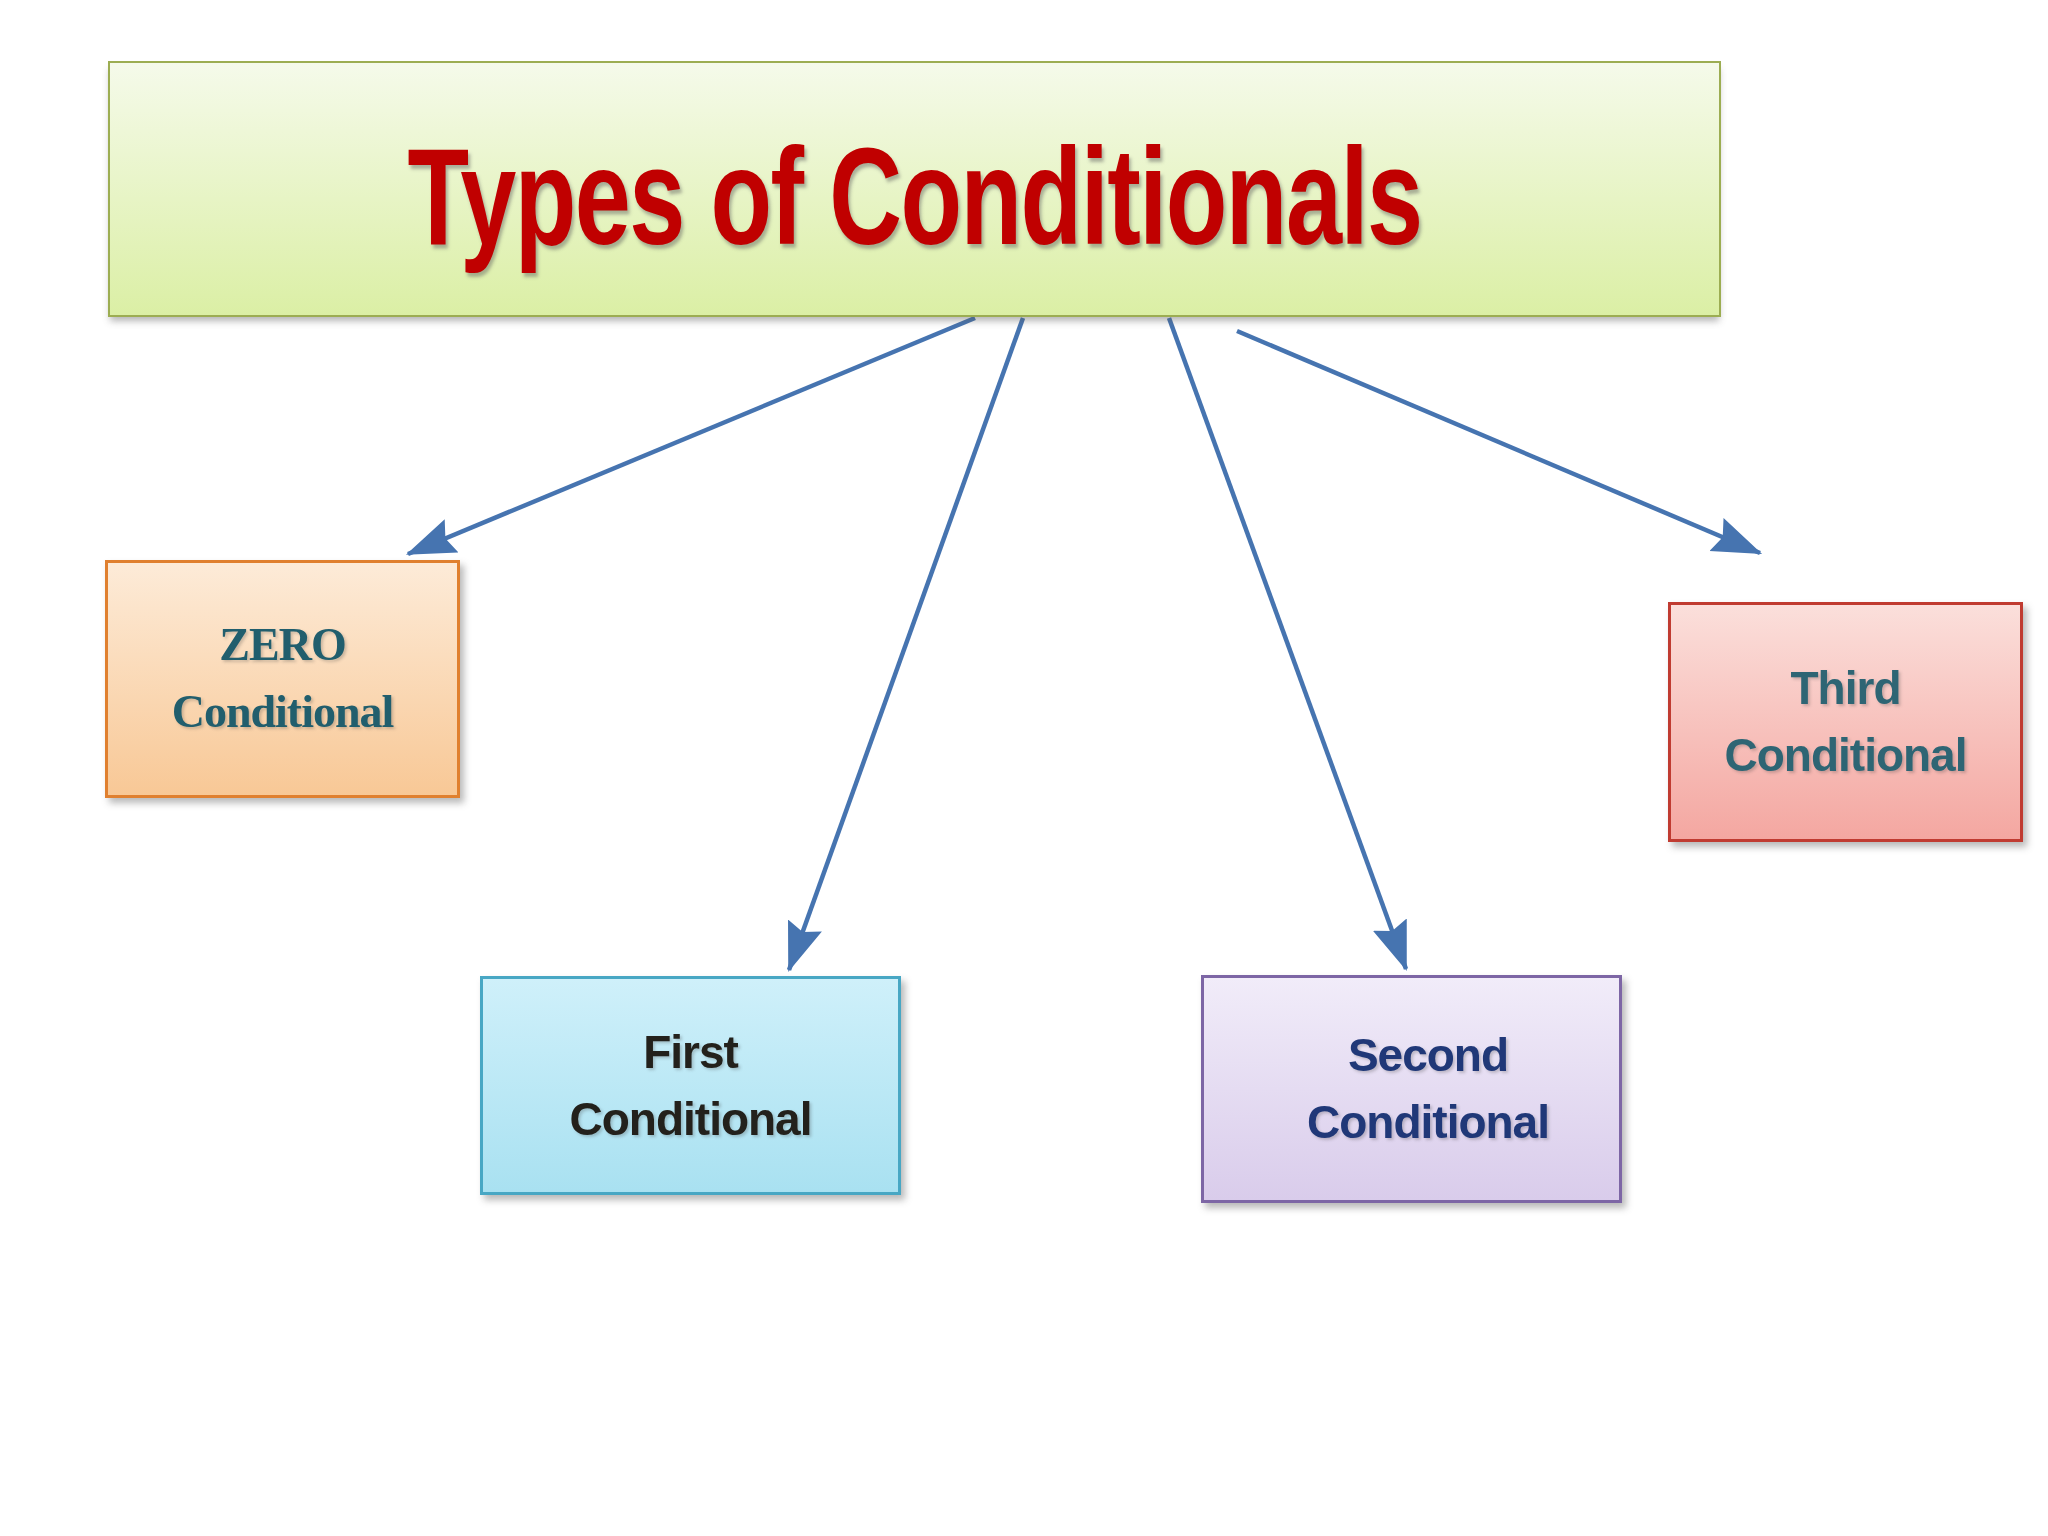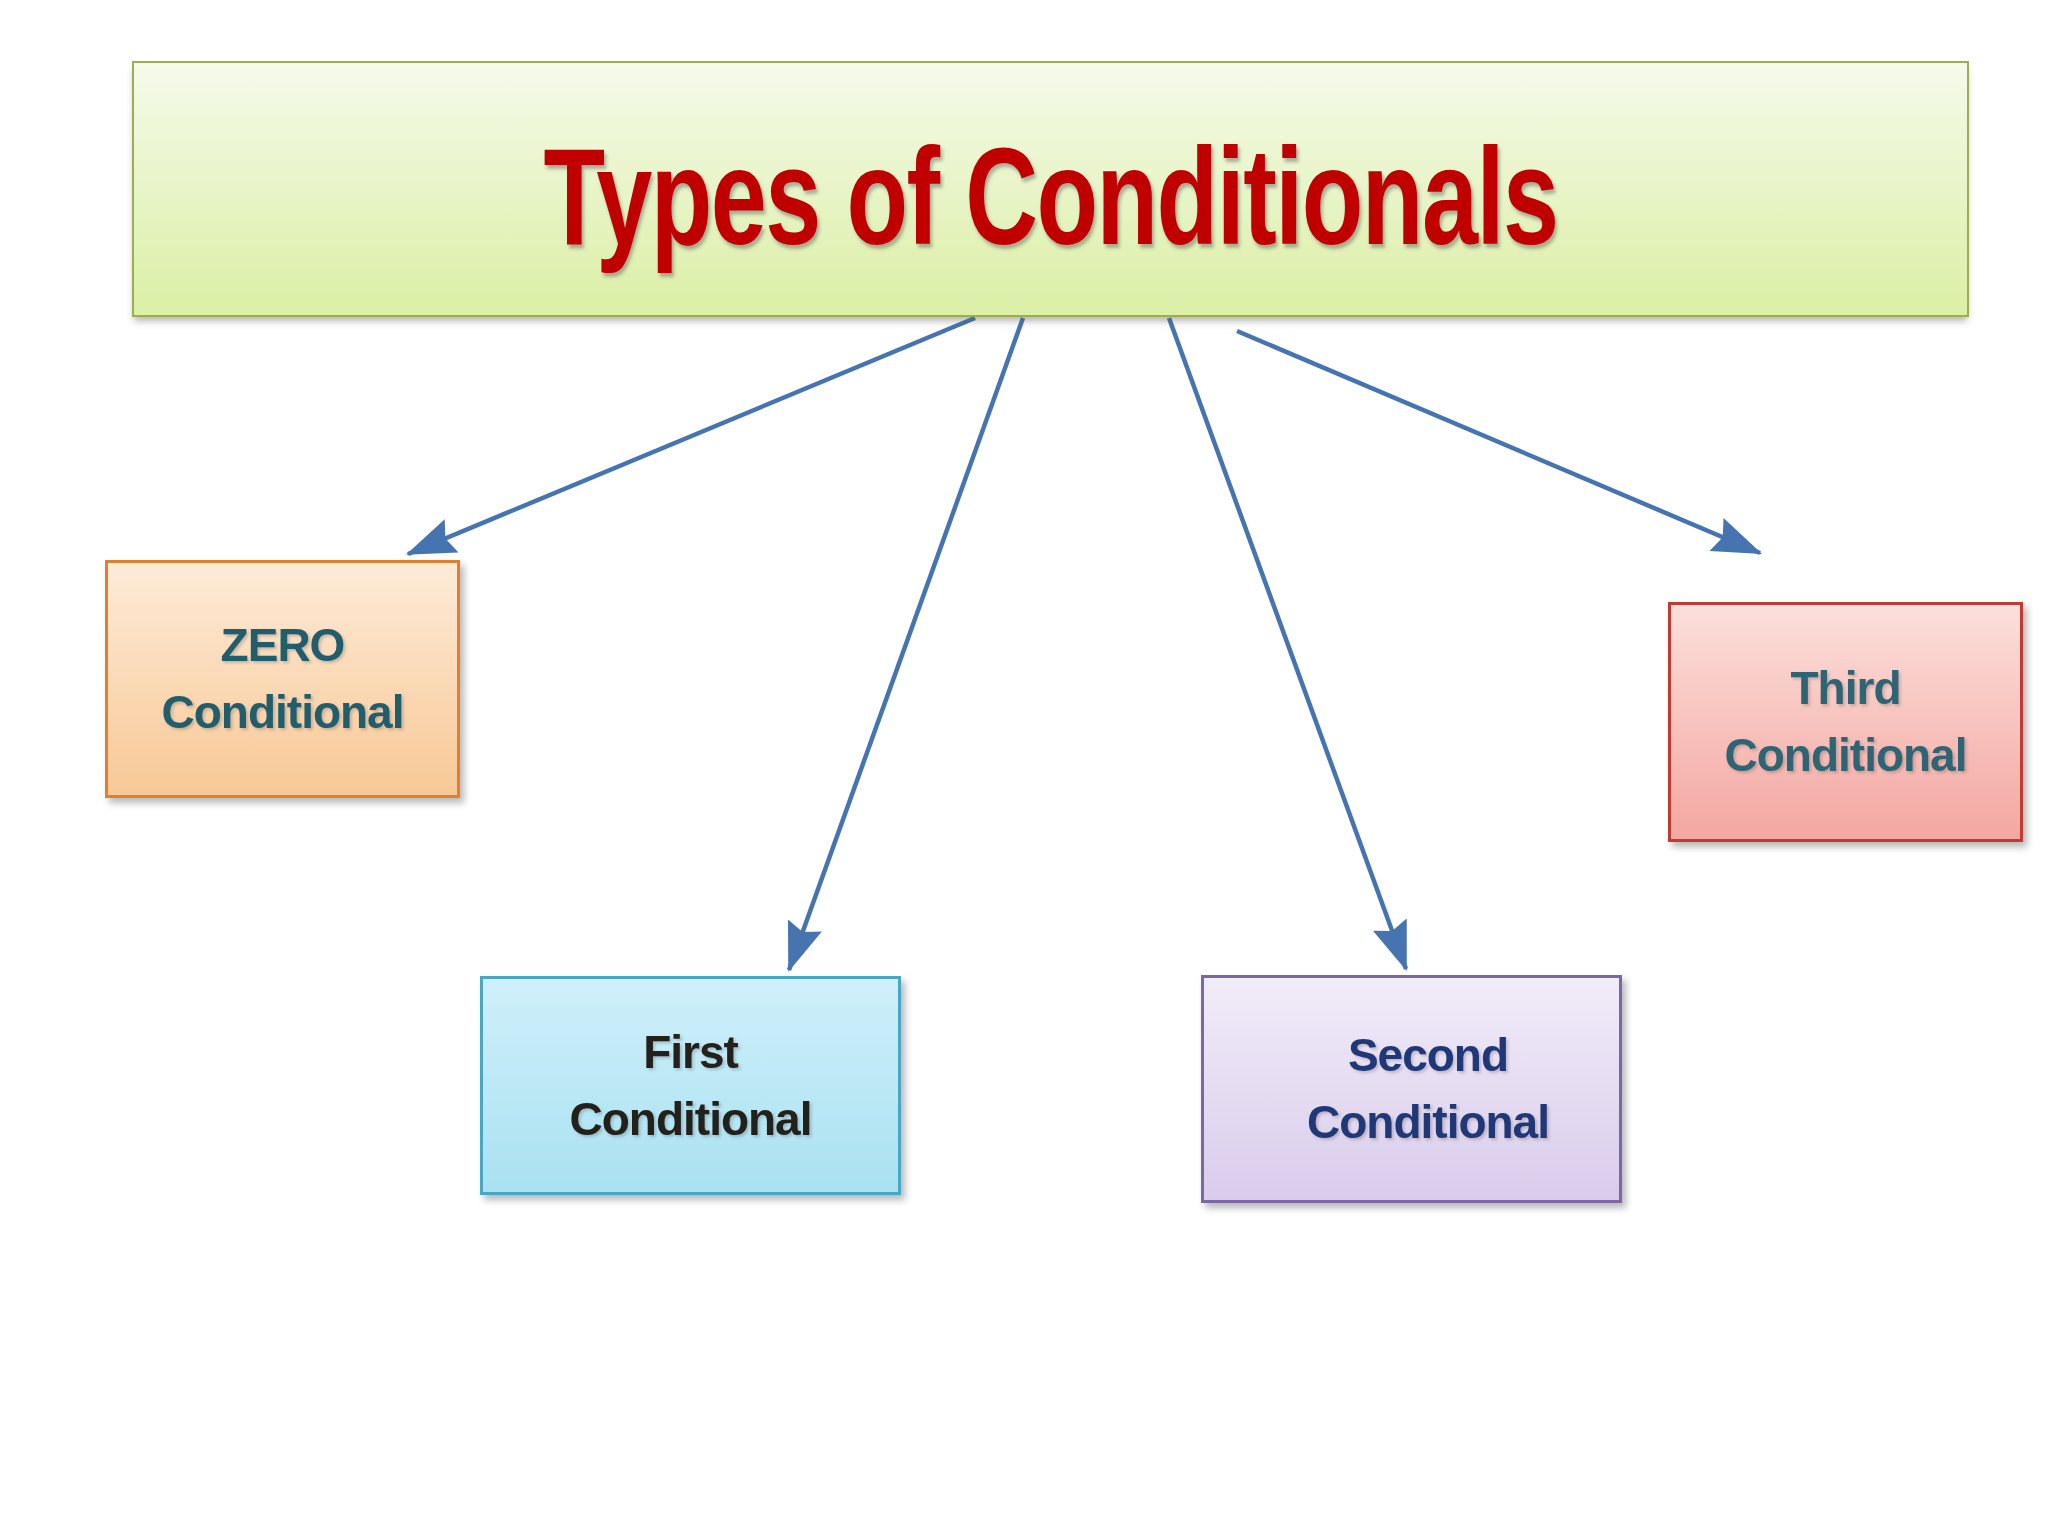--- a/index.html
+++ b/index.html
@@ -9,29 +9,28 @@
     height: 1536px;
     background: #ffffff;
     overflow: hidden;
     font-family: "Liberation Sans", sans-serif;
   }
 
   
   .title-box {
     position: absolute;
     left: 108px; top: 61px;
-    width: 1837px; height: 256px;
+    width: 1613px; height: 256px;
     box-sizing: border-box;
     border: 2px solid var(--border, #9CAD52);
     background: linear-gradient(180deg, var(--bg-top, #F5FAEA) 0%, var(--bg-bottom, #DBEFA5) 100%);
     box-shadow: 0 6px 7px -2px rgba(90,90,90,0.45);
     display: flex;
     align-items: center;
     justify-content: center;
-    margin-left: 24px;
   }
   .title-text {
     display: inline-block;
     transform: scaleX(0.73);
     transform-origin: center center;
     white-space: nowrap;
     font-size: 138px;
     font-weight: bold;
     letter-spacing: -2px;
     padding-top: 14px;
@@ -51,21 +50,21 @@
     align-items: center;
     justify-content: center;
     font-weight: bold;
     font-size: 46px;
     line-height: 1.45;
     letter-spacing: -1px;
     text-align: center;
     box-shadow: 4px 5px 7px rgba(80,80,80,0.40);
     text-shadow: 2px 2px 3px rgba(60,60,60,0.25);
   }
-  .node-zero   { left: 105px;  top: 560px; width: 355px; height: 238px; }
+  .node-zero   { left: 105px;  top: 560px; width: 355px; height: 238px; font-family: Liberation Serif, serif; }
   .node-first  { left: 480px;  top: 976px; width: 421px; height: 219px; }
   .node-second { left: 1201px; top: 975px; width: 421px; height: 228px; padding-left: 33px; }
   .node-third  { left: 1668px; top: 558px; width: 355px; height: 240px; margin-top: 44px; }
 
   .arrow-layer {
     position: absolute;
     left: 0; top: 0;
     width: 2048px;
     height: 1536px;
     pointer-events: none;

